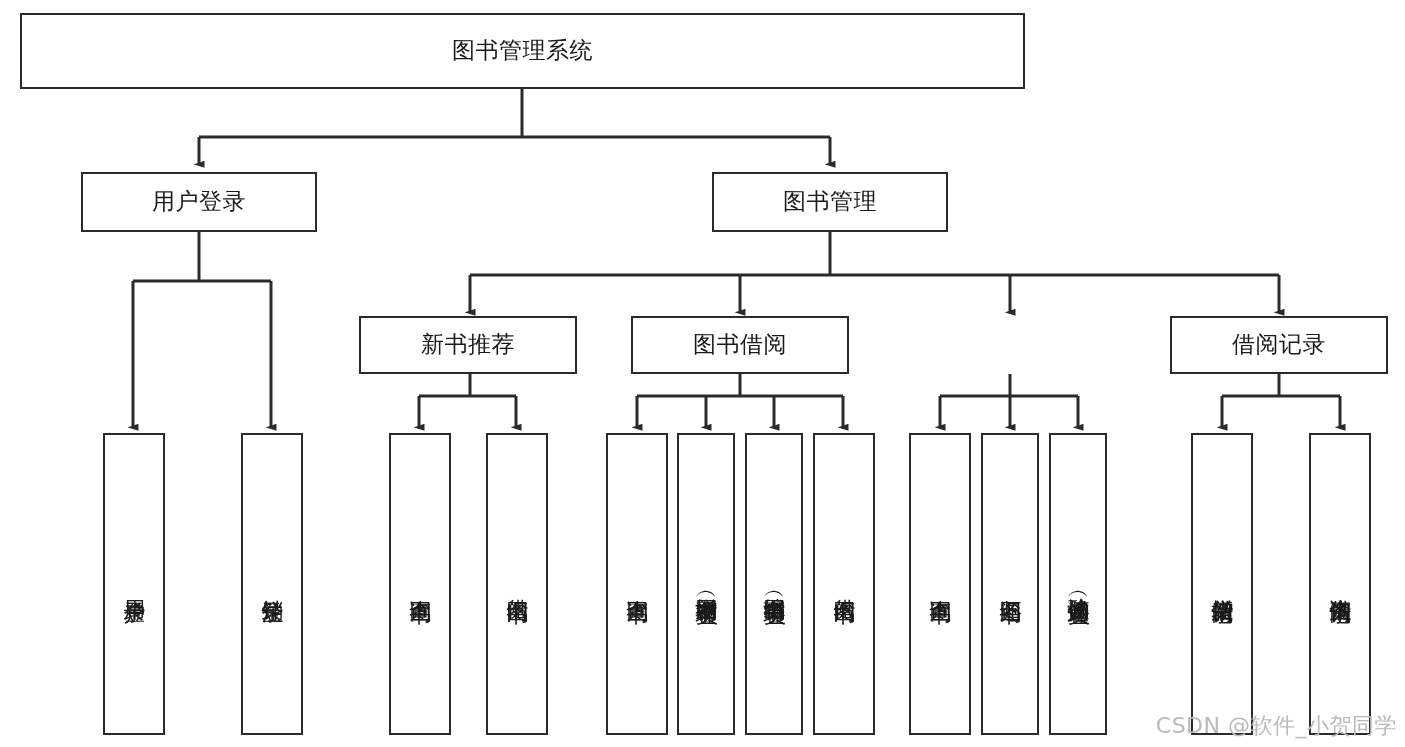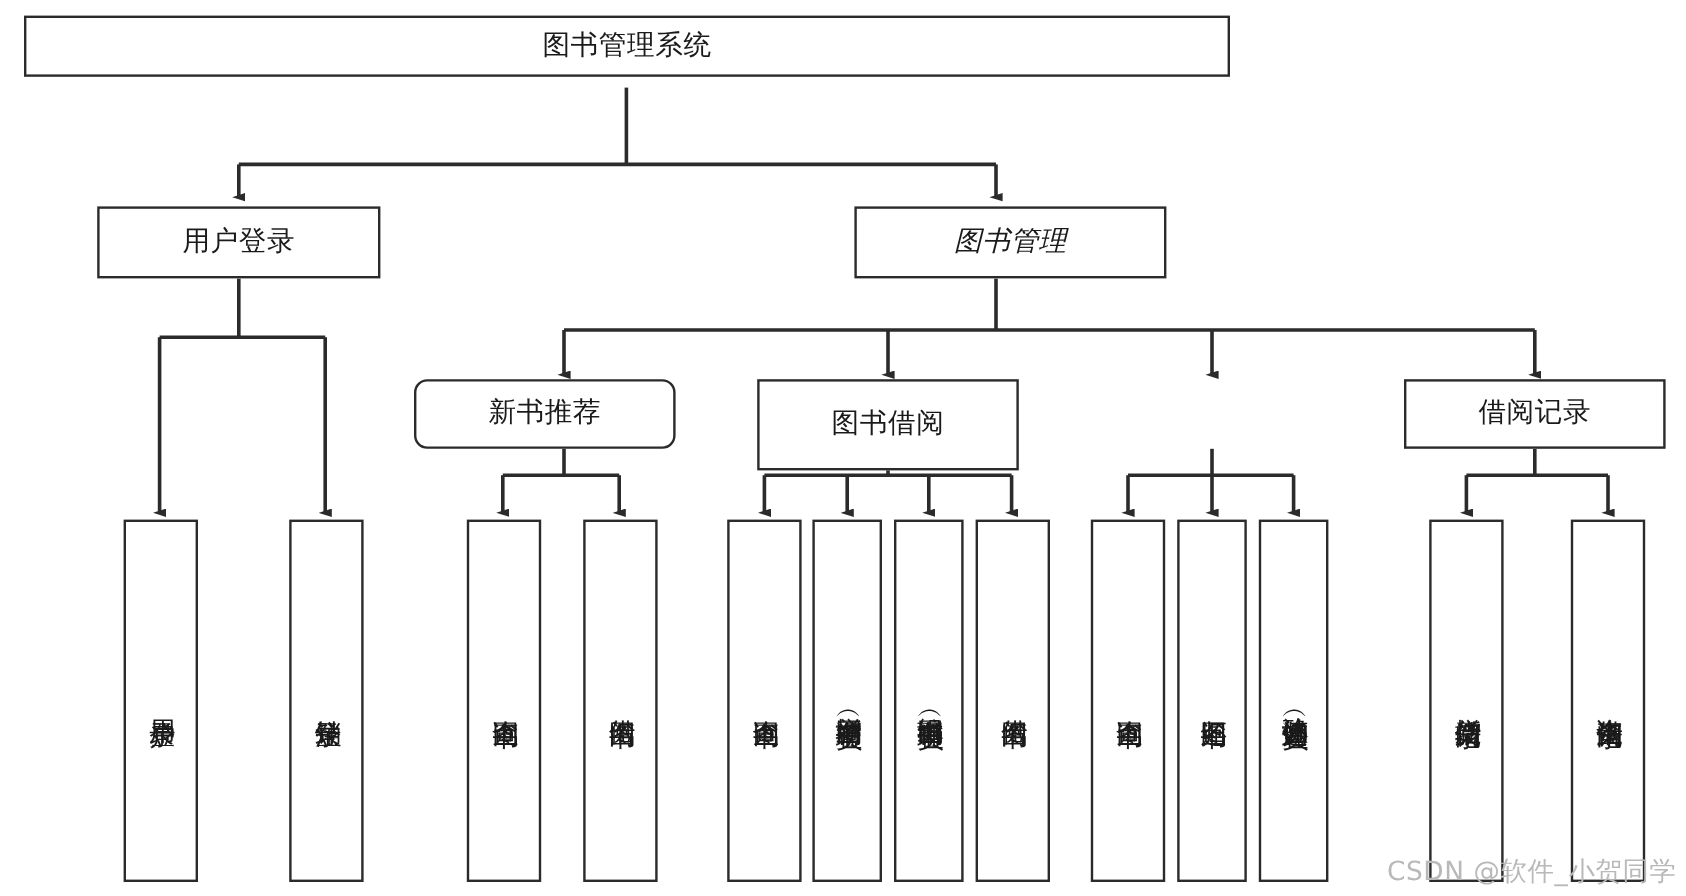--- a/index.html
+++ b/index.html
@@ -119,35 +119,35 @@
       <path d="M 1010 396 L 1010 427" marker-end="url(#arrowhead)"></path>
       <path d="M 1078 396 L 1078 427" marker-end="url(#arrowhead)"></path>
 
       <path d="M 1279 374 L 1279 396"></path>
       <path d="M 1222 396 L 1340 396"></path>
       <path d="M 1222 396 L 1222 427" marker-end="url(#arrowhead)"></path>
       <path d="M 1340 396 L 1340 427" marker-end="url(#arrowhead)"></path>
     </g>
   </svg>
 
-  <div class="node horizontal" style="left:20px; top:13px; width:1005px; height:51px;">
+  <div class="node horizontal" style="left:20px; top:13px; width:1005px; height:76px;">
     <span class="label">图书管理系统</span>
   </div>
 
   <div class="node horizontal" style="left:81px; top:172px; width:236px; height:60px;">
     <span class="label">用户登录</span>
   </div>
-  <div class="node horizontal" style="left:712px; top:172px; width:260px; height:60px;font-style:italic;">
+  <div class="node horizontal" style="left:712px; top:172px; width:236px; height:60px;">
     <span class="label">图书管理</span>
   </div>
 
-  <div class="node horizontal" style="left:345px; top:316px; width:218px; height:58px;border-radius:11px;">
+  <div class="node horizontal" style="left:359px; top:316px; width:218px; height:58px;">
     <span class="label">新书推荐</span>
   </div>
-  <div class="node horizontal" style="left:631px; top:316px; width:218px; height:76px;">
+  <div class="node horizontal" style="left:631px; top:316px; width:218px; height:58px;">
     <span class="label">图书借阅</span>
   </div>
   <div class="node horizontal" style="left:1170px; top:316px; width:218px; height:58px;">
     <span class="label">借阅记录</span>
   </div>
 
   <div class="node vertical" style="left:103px; top:433px; width:62px; height:302px;">
     <span class="label">用户登录</span>
   </div>
   <div class="node vertical" style="left:241px; top:433px; width:62px; height:302px;">

